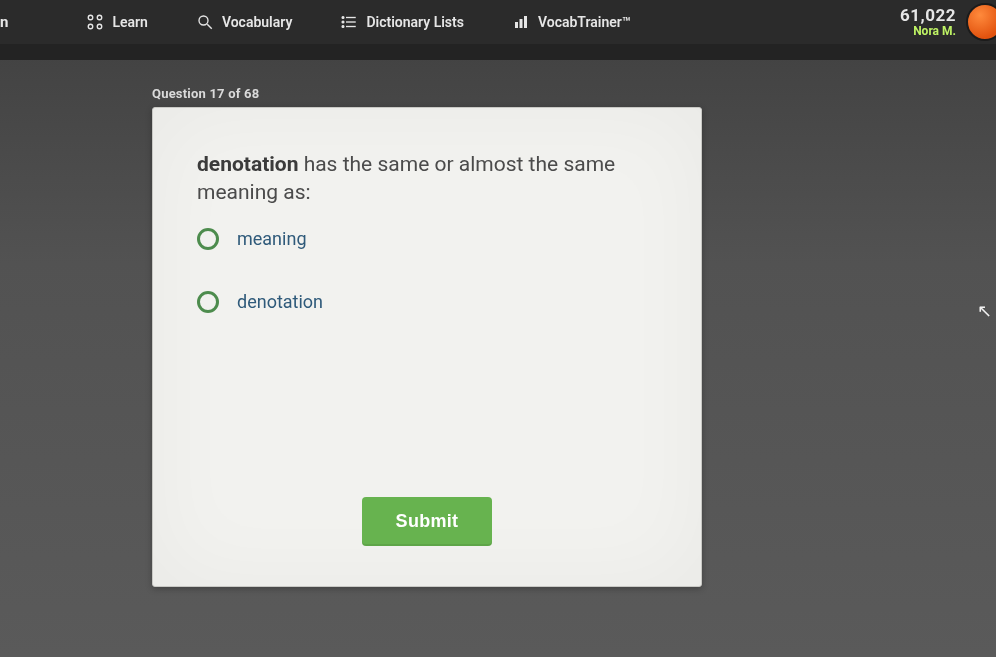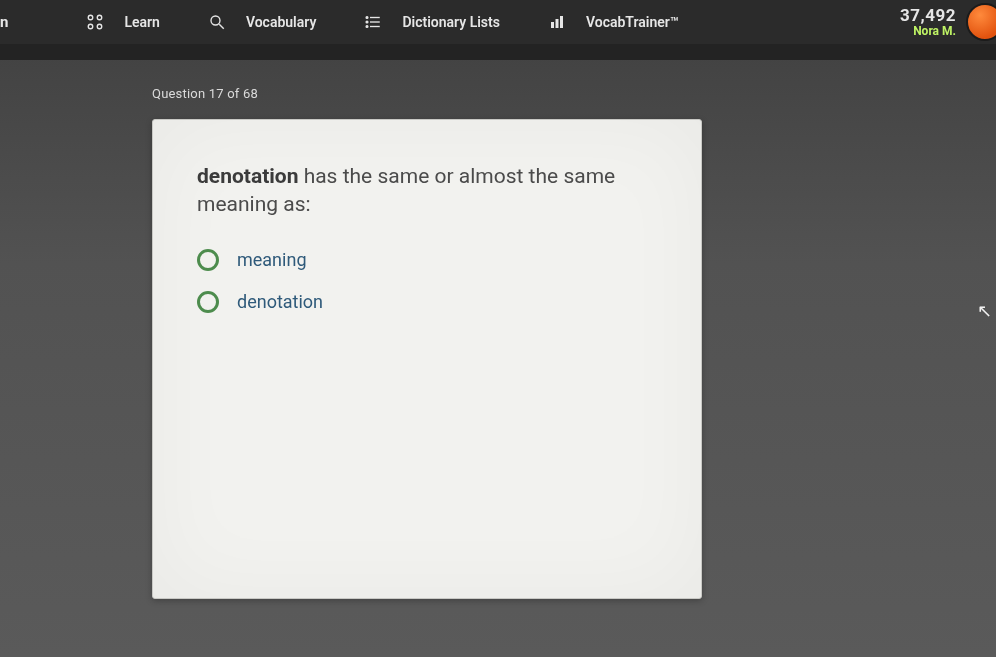--- a/index.html
+++ b/index.html
@@ -17,21 +17,21 @@
     background: #2b2b2b;
     display: flex;
     align-items: center;
     padding: 0 12px;
     gap: 8px;
     color: #e6e6e6;
     font-size: 14px;
     font-weight: 600;
   }
   .nav-group { display: flex; align-items: center; gap: 48px; margin-left: 70px; }
-  .nav-item { display: flex; align-items: center; gap: 20px; cursor: pointer; white-space: nowrap; }
+  .nav-item { display: flex; align-items: center; gap: 8px; cursor: pointer; white-space: nowrap; }
   .nav-item .ico { display: inline-flex; width: 18px; height: 18px; align-items: center; justify-content: center; }
   .nav-item .ico svg { stroke: #e6e6e6; fill: none; stroke-width: 1.8; }
   .nav-edge-left {
     height: 44px; display: flex; align-items: center; color: #e6e6e6;
     font-weight: 700; font-size: 15px; margin-left: -12px; padding-left: 0;
   }
   .spacer { flex: 1; }
   .user-block { display: flex; align-items: center; gap: 10px; }
   .user-text { text-align: right; line-height: 1.05; }
   .user-points { font-size: 17px; font-weight: 700; color: #e6e6e6; letter-spacing: .5px; }
@@ -47,36 +47,36 @@
   .band { height: 16px; background: #2b2b2b; filter: brightness(.82); }
 
   
   .cursor {
     position: absolute; right: 4px; top: 300px; color: #f2f2f2;
     font-size: 18px; pointer-events: none; user-select: none;
   }
 
   
   .stage { position: absolute; left: 152px; top: 86px; width: 550px; }
-  .q-counter { color: #dadada; font-size: 13px; font-weight: 400; margin-bottom: 18px; letter-spacing: .2px; }
+  .q-counter { color: #dadada; font-size: 13px; font-weight: 700; margin-bottom: 6px; letter-spacing: .2px; }
 
   .card {
     background: #f2f2ef;
     border: 1px solid #c9c9c5;
     border-radius: 3px;
     padding: 42px 44px 40px 44px;
     box-shadow: 0 2px 6px rgba(0,0,0,.25), inset 0 0 90px rgba(0,0,0,.04);
     min-height: 480px;
     display: flex; flex-direction: column;
   }
-  .prompt { color: #4b4b4b; font-size: 21px; line-height: 1.35; margin-bottom: 30px; }
+  .prompt { color: #4b4b4b; font-size: 21px; line-height: 1.35; }
   .prompt b { color: #3b3b3b; font-weight: 700; }
 
   .options { display: flex; flex-direction: column; gap: 20px; margin-bottom: 36px; }
-  .option { display: flex; align-items: center; gap: 18px; cursor: pointer; }
+  .option { display: flex; align-items: center; gap: 18px; cursor: pointer; margin-top: 21px; }
   .radio {
     width: 22px; height: 22px; border: 3px solid #4d8c4d; border-radius: 50%;
     flex: 0 0 auto; background: transparent;
   }
   .opt-label { color: #2f5a7a; font-size: 18px; }
 
   .submit-row { display: flex; justify-content: center; margin-top: auto; }
   .submit-btn {
     background: #67b34f;
     color: #ffffff;
@@ -144,21 +144,21 @@
       </span>
       <span>VocabTrainer™</span>
     </div>
 
   </div>
 
   <div class="spacer"></div>
 
   <div class="user-block">
     <div class="user-text">
-      <div class="user-points">37,492</div>
+      <div class="user-points">61,022</div>
       <div class="user-name">Nora M.</div>
     </div>
     <div class="avatar"></div>
   </div>
 </div>
 <div class="band"></div>
 
 <div class="stage">
   <div class="q-counter">Question 17 of 68</div>
 
@@ -171,16 +171,19 @@
       <div class="option">
         <span class="radio"></span>
         <span class="opt-label">meaning</span>
       </div>
       <div class="option">
         <span class="radio"></span>
         <span class="opt-label">denotation</span>
       </div>
     </div>
 
+    <div class="submit-row">
+      <button class="submit-btn">Submit</button>
+    </div>
   </div>
 </div>
 
 <div class="cursor">↖</div>
 
 </body></html>

